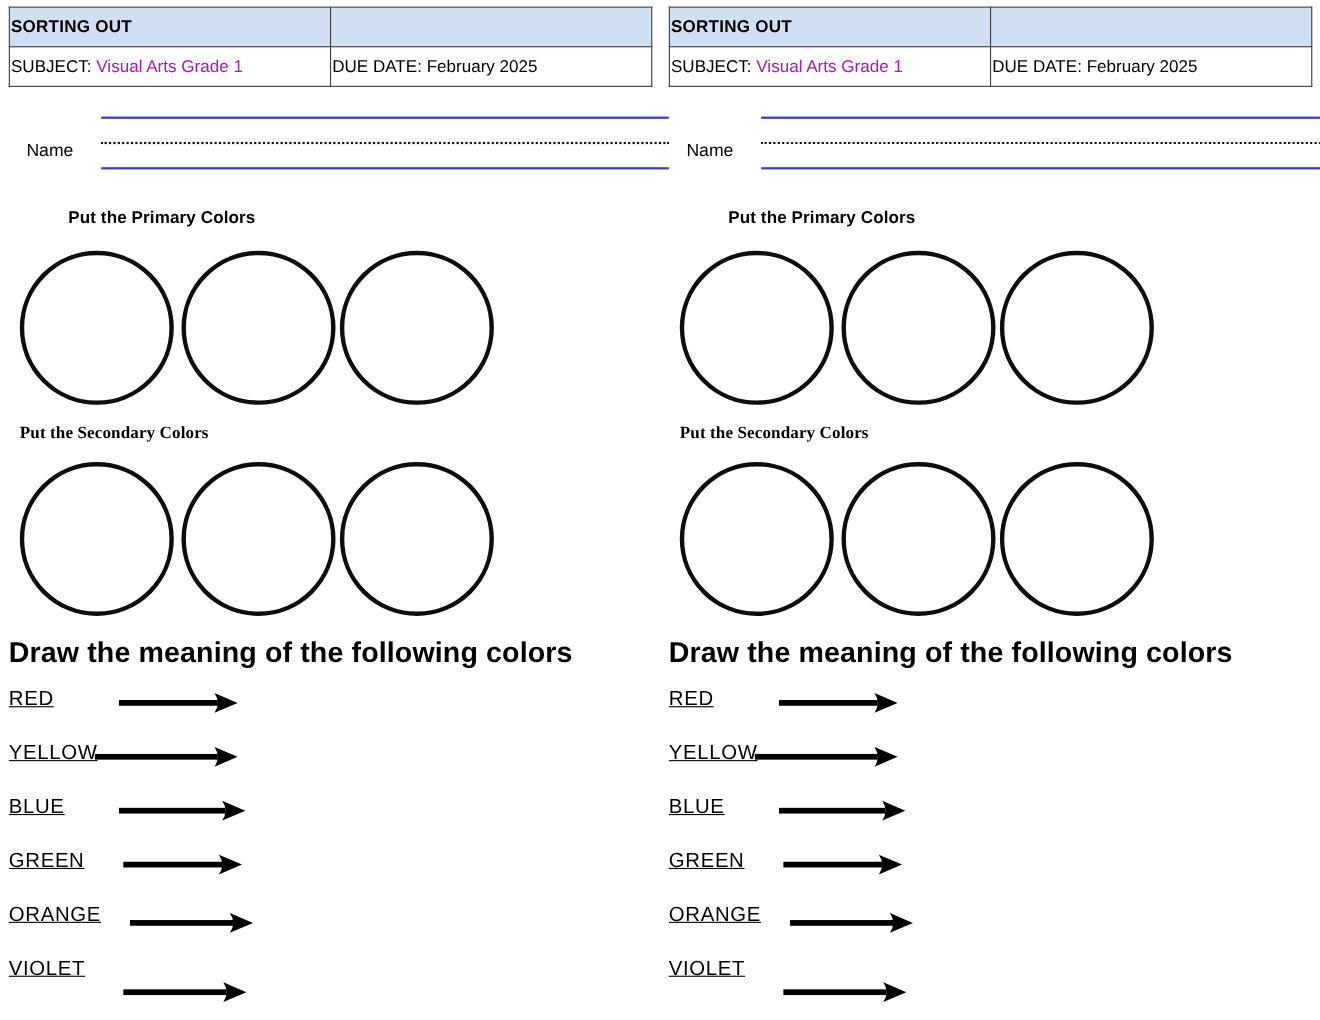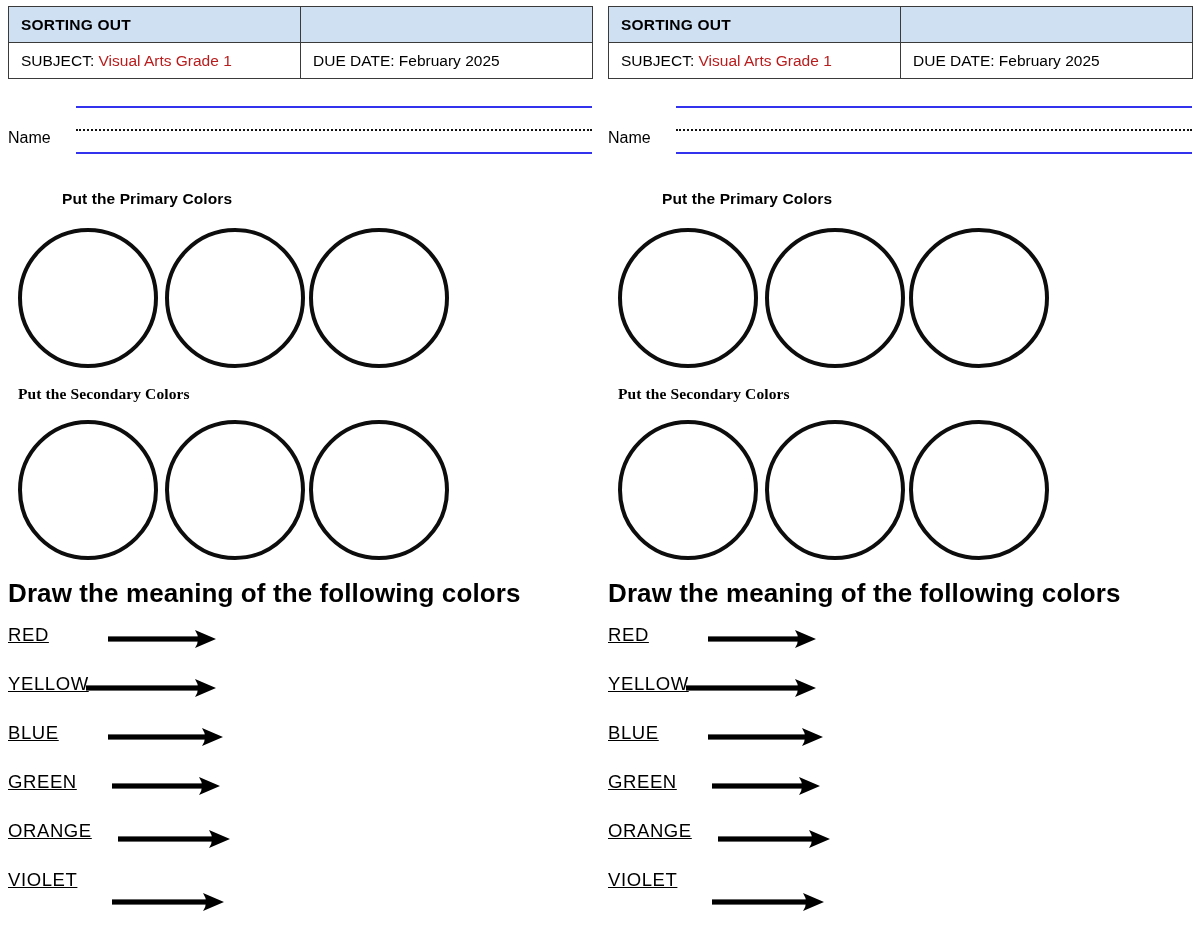--- a/index.html
+++ b/index.html
@@ -34,42 +34,42 @@
     position: absolute;
     left: 8px;
     top: 6px;
     width: 584px;
     border-collapse: collapse;
     table-layout: fixed;
   }
   .hdr-table td {
     border: 1.5px solid #3a3a3a;
     height: 36px;
-    padding: 2px 12px;
+    padding: 2px 1px;
     font-size: 15.5px;
     line-height: 1.1;
     vertical-align: middle;
     white-space: nowrap;
     overflow: hidden;
   }
   .col-a { width: 292px; }
   .col-b { width: 292px; }
   .hdr-row td { background: #cfe0f2; }
   .hdr-title {
     font-weight: bold;
     letter-spacing: 0.2px;
     font-size: 15.5px;
   }
   .lbl-bold { font-weight: normal; }
-  .lbl-norm { font-weight: normal; color: #b91c1c; }
+  .lbl-norm { font-weight: normal; color: #a21caf; }
 
   
   .name-block {
     position: absolute;
-    left: 8px;
+    left: 24px;
     top: 100px;
     width: 584px;
     height: 62px;
   }
   .name-label {
     position: absolute;
     left: 0;
     top: 30px;
     font-size: 16px;
     line-height: 1;

